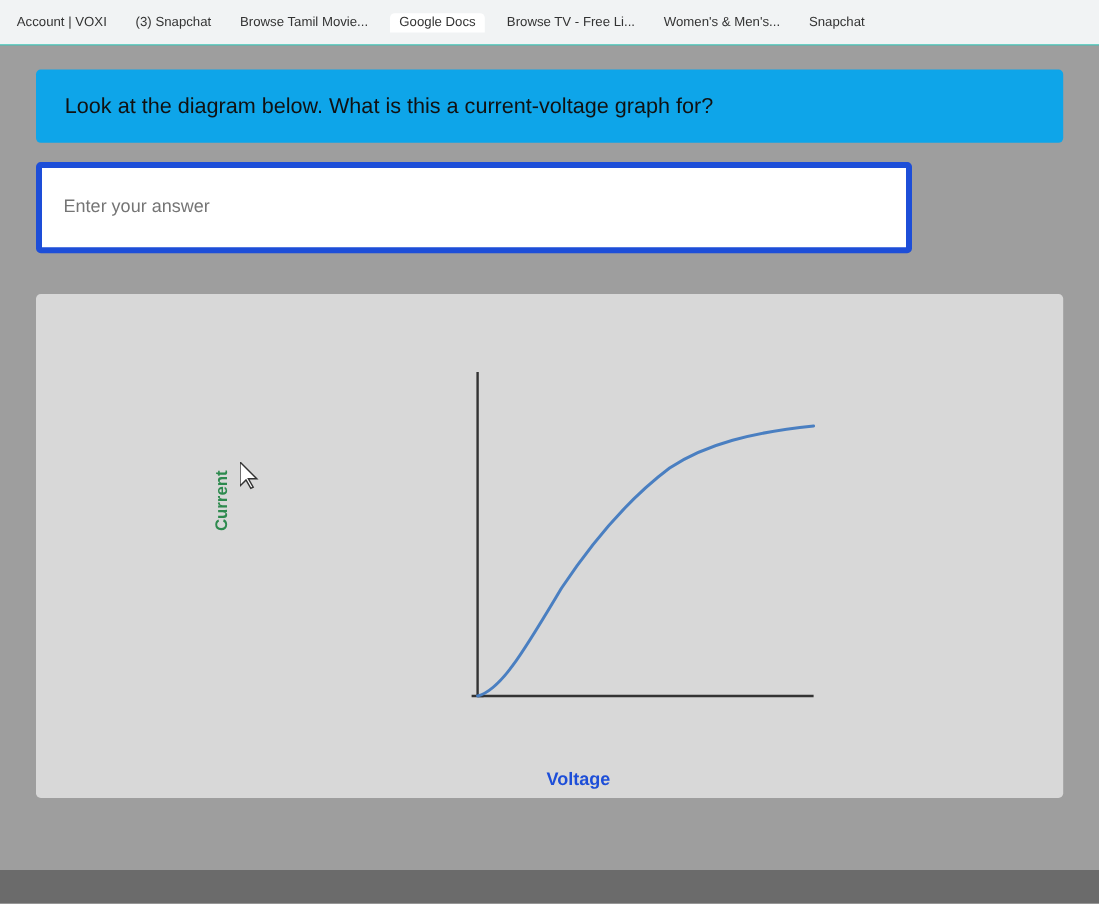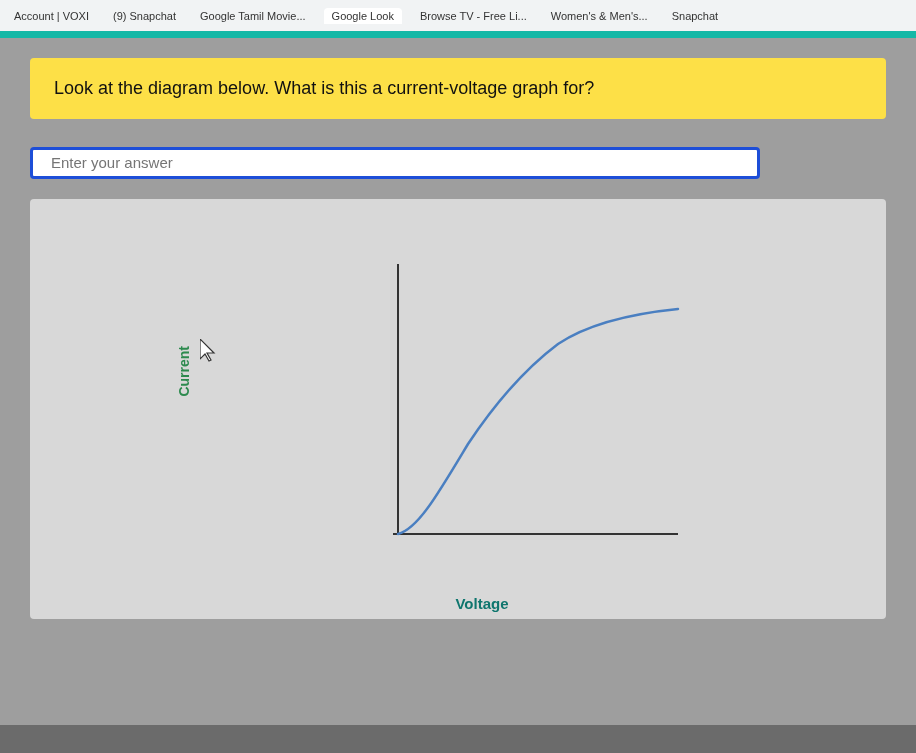--- a/index.html
+++ b/index.html
@@ -14,21 +14,21 @@
     
     .browser-bar {
       background: #f1f3f4;
       height: 38px;
       display: flex;
       align-items: center;
       padding: 0 8px;
       gap: 12px;
       font-size: 12px;
       color: #333;
-      border-bottom: 7px solid #14b8a6;
+      border-bottom: 1px solid #14b8a6;
     }
     .browser-tab {
       display: flex;
       align-items: center;
       gap: 4px;
       padding: 0 6px;
       font-size: 11px;
       white-space: nowrap;
     }
     .browser-tab.active {
@@ -38,36 +38,36 @@
     }
 
     
     .main-content {
       background: #9e9e9e;
       padding: 20px 30px;
       height: calc(753px - 66px);
     }
 
     .question-box {
-      background: #fde047;
+      background: #0ea5e9;
       border-radius: 4px;
       padding: 20px 24px;
-      margin-bottom: 28px;
+      margin-bottom: 16px;
       font-size: 18px;
       color: #111;
       font-weight: 400;
     }
 
     .answer-box {
       background: white;
       border-radius: 4px;
-      padding: 4px 18px;
-      margin-bottom: 20px;
+      padding: 24px 18px;
+      margin-bottom: 34px;
       width: 730px;
-      border: 3px solid #1d4ed8;
+      border: 5px solid #1d4ed8;
     }
     .answer-box input {
       border: none;
       outline: none;
       font-size: 15px;
       color: #666;
       width: 100%;
       background: transparent;
     }
 
@@ -132,23 +132,23 @@
     svg.graph-svg {
       width: 100%;
       height: 100%;
     }
   </style>
 </head>
 <body>
 
 <div class="browser-bar">
   <span class="browser-tab">Account | VOXI</span>
-  <span class="browser-tab">(9) Snapchat</span>
-  <span class="browser-tab">Google Tamil Movie...</span>
-  <span class="browser-tab active">Google Look</span>
+  <span class="browser-tab">(3) Snapchat</span>
+  <span class="browser-tab">Browse Tamil Movie...</span>
+  <span class="browser-tab active">Google Docs</span>
   <span class="browser-tab">Browse TV - Free Li...</span>
   <span class="browser-tab">Women's &amp; Men's...</span>
   <span class="browser-tab">Snapchat</span>
 </div>
 
 <div class="main-content">
 
   <div class="question-box">
     <span>Look at the diagram below. What is this a current-voltage graph for?</span>
   </div>
@@ -164,21 +164,21 @@
         <polygon points="0,0 0,20 5,15 9,22 11,21 7,14 14,14" fill="white" stroke="#333" stroke-width="1.2"></polygon>
       </svg>
     </div>
 
     <div class="graph-wrap">
       
       
       <div class="y-label" style="writing-mode:vertical-lr; transform:rotate(180deg); position:absolute; left:-42px; top:30%; font-size:14px; color:#2d8a4e; font-weight:600;">Current</div>
 
       
-      <div class="x-label" style="position:absolute; bottom:-28px; left:55%; transform:translateX(-50%); font-size:15px; color:#0f766e; font-weight:700;">Voltage</div>
+      <div class="x-label" style="position:absolute; bottom:-28px; left:55%; transform:translateX(-50%); font-size:15px; color:#1d4ed8; font-weight:700;">Voltage</div>
 
       
       <svg class="graph-svg" viewBox="0 0 480 340" xmlns="http://www.w3.org/2000/svg">
 
         <line x1="180" y1="20" x2="180" y2="290" stroke="#333" stroke-width="2"></line>
 
         <line x1="180" y1="290" x2="460" y2="290" stroke="#333" stroke-width="2"></line>
 
         <line x1="175" y1="290" x2="185" y2="290" stroke="#333" stroke-width="2"></line>
 

